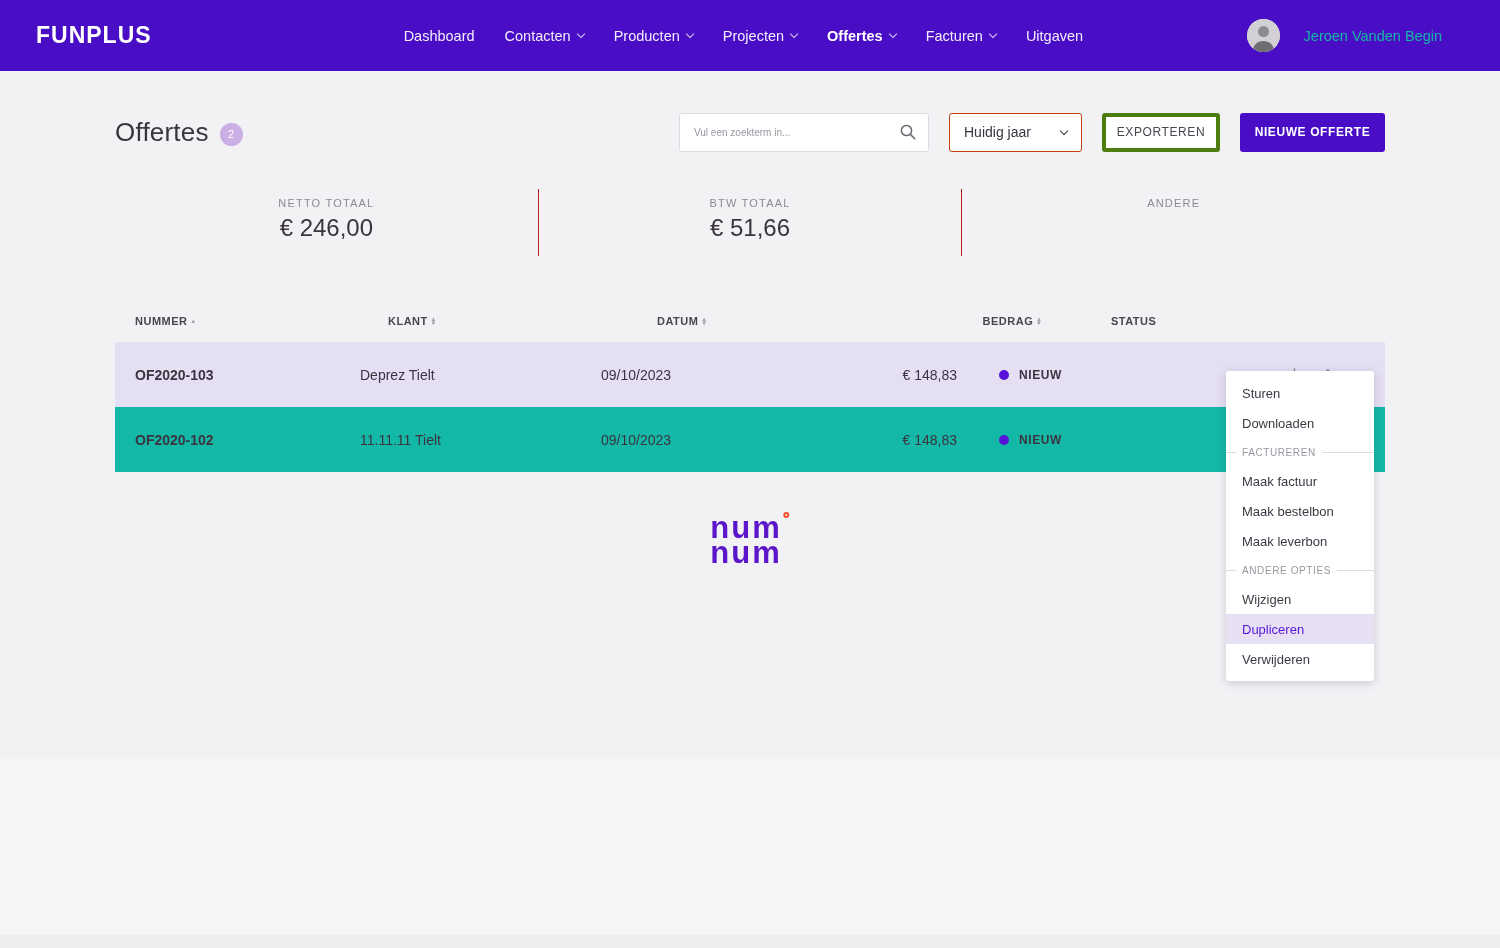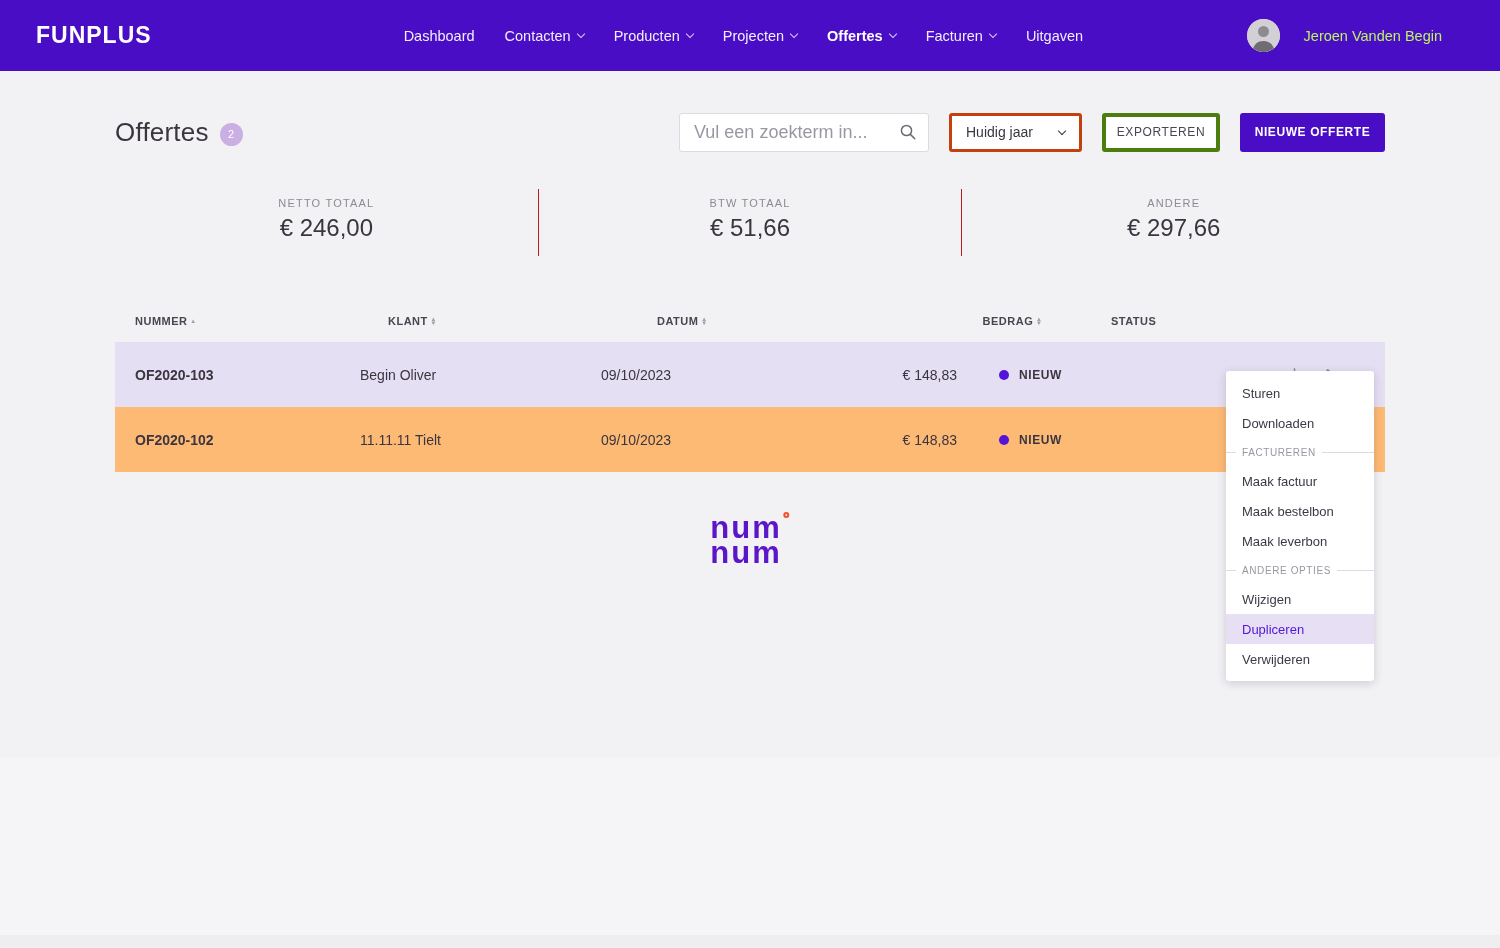--- a/index.html
+++ b/index.html
@@ -6,56 +6,56 @@
   html,body { width:1500px; height:948px; overflow:hidden; }
   body { font-family:"Liberation Sans", sans-serif; background:#F2F1F4; color:#3B3540; position:relative; }
 
   
   .topbar { height:71px; background:#4A0DC6; display:flex; align-items:center; padding:0 58px 0 36px; position:relative; z-index:5; }
   .brand { color:#fff; font-size:23px; font-weight:700; letter-spacing:1px; }
   .mainnav { display:flex; align-items:center; gap:30px; margin-left:252px; }
   .nav-item { display:flex; align-items:center; color:rgba(255,255,255,0.93); font-size:14.5px; cursor:pointer; white-space:nowrap; }
   .nav-item.active { font-weight:700; color:#fff; }
   .chev { width:6px; height:6px; border-right:1.5px solid rgba(255,255,255,0.8); border-bottom:1.5px solid rgba(255,255,255,0.8); transform:rotate(45deg); margin-left:7px; margin-top:-4px; }
-  .userbox { margin-left:auto; display:flex; align-items:center; gap:24px; color:#bef264; font-size:14.5px; cursor:pointer; }
+  .userbox { margin-left:auto; display:flex; align-items:center; gap:24px; color:#14b8a6; font-size:14.5px; cursor:pointer; }
   .avatar { width:33px; height:33px; border-radius:50%; background:#cfcdd2; overflow:hidden; display:block; }
 
   
   .content { width:1270px; margin:0 auto; position:relative; }
   .title-row { display:flex; align-items:center; margin-top:41px; height:40px; }
   .page-title { font-size:26px; font-weight:500; color:#3B3540; letter-spacing:0.2px; }
   .count-badge { width:23px; height:23px; border-radius:50%; background:#C9AFE4; color:#fff; font-size:11px; display:flex; align-items:center; justify-content:center; margin-left:11px; margin-top:4px; }
 
   .toolbar { margin-left:auto; display:flex; align-items:center; gap:20px; }
   .searchbox { position:relative; width:250px; height:39px; }
-  .searchbox input { width:100%; height:100%; border:1px solid #DDDAE0; border-radius:3px; background:#fff; padding:0 38px 0 14px; font-size:18px; font-family:inherit; color:#0369a1; outline:none; }
+  .searchbox input { width:100%; height:100%; border:1px solid #DDDAE0; border-radius:3px; background:#fff; padding:0 38px 0 14px; font-size:10px; font-family:inherit; color:#0369a1; outline:none; }
   .searchbox input::placeholder { color:#9B97A2; }
   .search-ic { position:absolute; right:12px; top:10px; }
-  .selectbox { width:133px; height:39px; border:3px solid #c2410c; border-radius:3px; background:#fff; display:flex; align-items:center; justify-content:space-between; padding:0 14px; font-size:14px; cursor:pointer; }
+  .selectbox { width:133px; height:39px; border:1px solid #c2410c; border-radius:3px; background:#fff; display:flex; align-items:center; justify-content:space-between; padding:0 14px; font-size:14px; cursor:pointer; }
   .sel-chev { width:6px; height:6px; border-right:1.6px solid #3B3540; border-bottom:1.6px solid #3B3540; transform:rotate(45deg); margin-top:-3px; }
   .btn-outline { width:118px; height:39px; border:4px solid #4d7c0f; border-radius:3px; background:#fff; font-size:12px; letter-spacing:0.6px; color:#4A4550; font-family:inherit; cursor:pointer; }
   .btn-primary { width:145px; height:39px; border:none; border-radius:3px; background:#4A0DC6; color:#fff; font-size:12px; font-weight:700; letter-spacing:0.6px; font-family:inherit; cursor:pointer; }
 
   
   .stats { display:flex; margin-top:37px; }
   .stat { flex:1; text-align:center; padding:8px 0 14px; }
   .stat + .stat { border-left:1px solid #b91c1c; }
   .stat-label { font-size:11px; letter-spacing:1.2px; color:#8E8A94; }
   .stat-value { font-size:24px; color:#3B3540; margin-top:5px; }
 
   
   .table { margin-top:44px; }
   .trow { display:grid; grid-template-columns:245px 241px 180px 176px 242px 1fr; align-items:center; }
   .thead { height:42px;gap:28px; }
   .th { font-size:11px; font-weight:700; color:#4A4550; letter-spacing:0.5px; display:flex; align-items:center; }
   .th.c0 { padding-left:20px; }
   .th.c3 { justify-content:flex-end;text-align:center; }
   .th.c4 { padding-left:42px; }
   .sort { display:flex; flex-direction:column; margin-left:4px; color:#A5A1AB; font-size:6.5px; line-height:0.6; }
-  .tbody-row { height:65px; background:#fdba74; font-size:14px; }
+  .tbody-row { height:65px; background:#14b8a6; font-size:14px; }
   .tbody-row.selected { background:#E5DFF3; }
   .cell.c0 { padding-left:20px; font-weight:700; }
   .cell.c3 { text-align:right; }
   .cell.c4 { padding-left:42px; display:flex; align-items:center; gap:10px; }
   .status-dot { width:10px; height:10px; border-radius:50%; background:#5514D8; }
   .status-label { font-size:12px; font-weight:700; letter-spacing:0.6px; }
   .cell.actions { display:flex; justify-content:flex-end; align-items:center; gap:13px; padding-right:21px; }
   .icon-btn { cursor:pointer; display:flex; align-items:center; }
 
   
@@ -127,36 +127,35 @@
       <div class="stat">
         <div class="stat-label">NETTO TOTAAL</div>
         <div class="stat-value">€ 246,00</div>
       </div>
       <div class="stat">
         <div class="stat-label">BTW TOTAAL</div>
         <div class="stat-value">€ 51,66</div>
       </div>
       <div class="stat">
         <div class="stat-label">ANDERE</div>
-        <div class="stat-value">€ 297,66</div>
       </div>
     </div>
 
   <div class="table">
     <div class="trow thead" id="thead">
         <div class="th c0">NUMMER<span class="sort">▴</span></div>
         <div class="th c1">KLANT<span class="sort">▴<br>▾</span></div>
         <div class="th c2">DATUM<span class="sort">▴<br>▾</span></div>
         <div class="th c3">BEDRAG<span class="sort">▴<br>▾</span></div>
         <div class="th c4">STATUS</div>
       </div>
     <div id="tbody">
         <div class="trow tbody-row selected">
           <div class="cell c0">OF2020-103</div>
-          <div class="cell c1">Begin Oliver</div>
+          <div class="cell c1">Deprez Tielt</div>
           <div class="cell c2">09/10/2023</div>
           <div class="cell c3">€ 148,83</div>
           <div class="cell c4">
             <span class="status-dot"></span>
             <span class="status-label">NIEUW</span>
           </div>
           <div class="cell actions">
             <span class="icon-btn">
               <svg width="17" height="17" viewBox="0 0 24 24" fill="#8B8790">
                 <path d="M11 3h2v8h3l-4 5-4-5h3z"></path>

